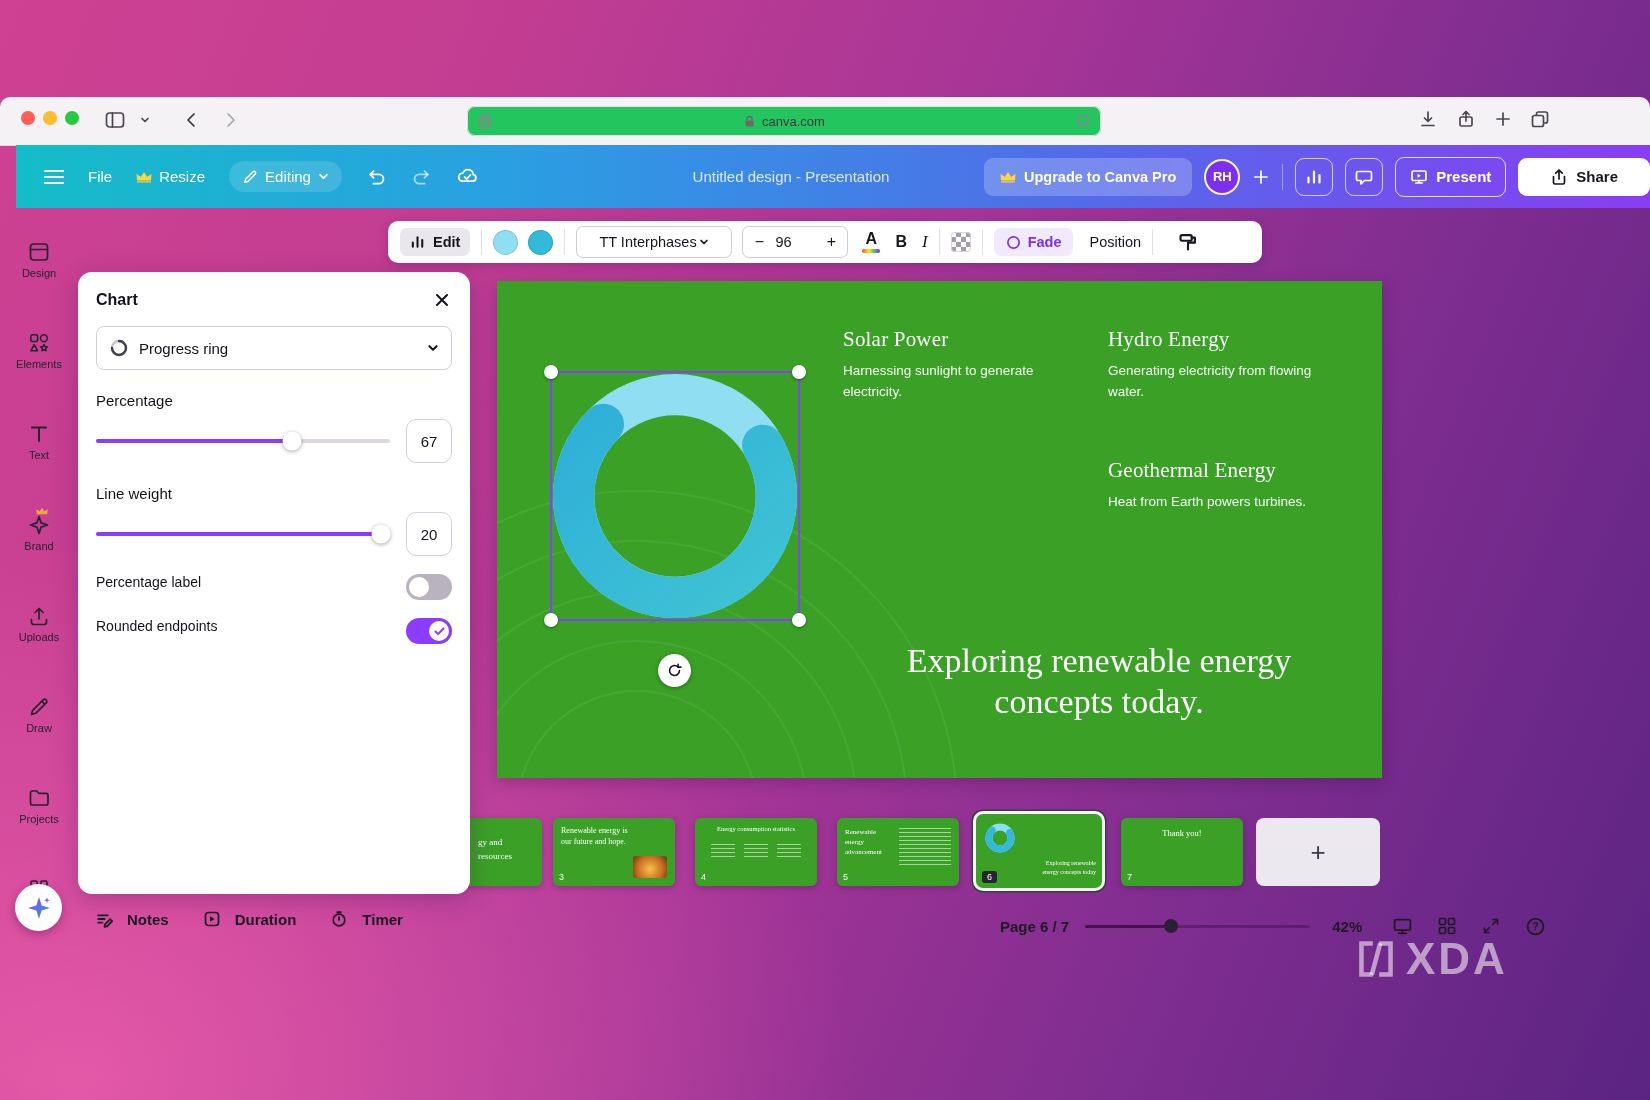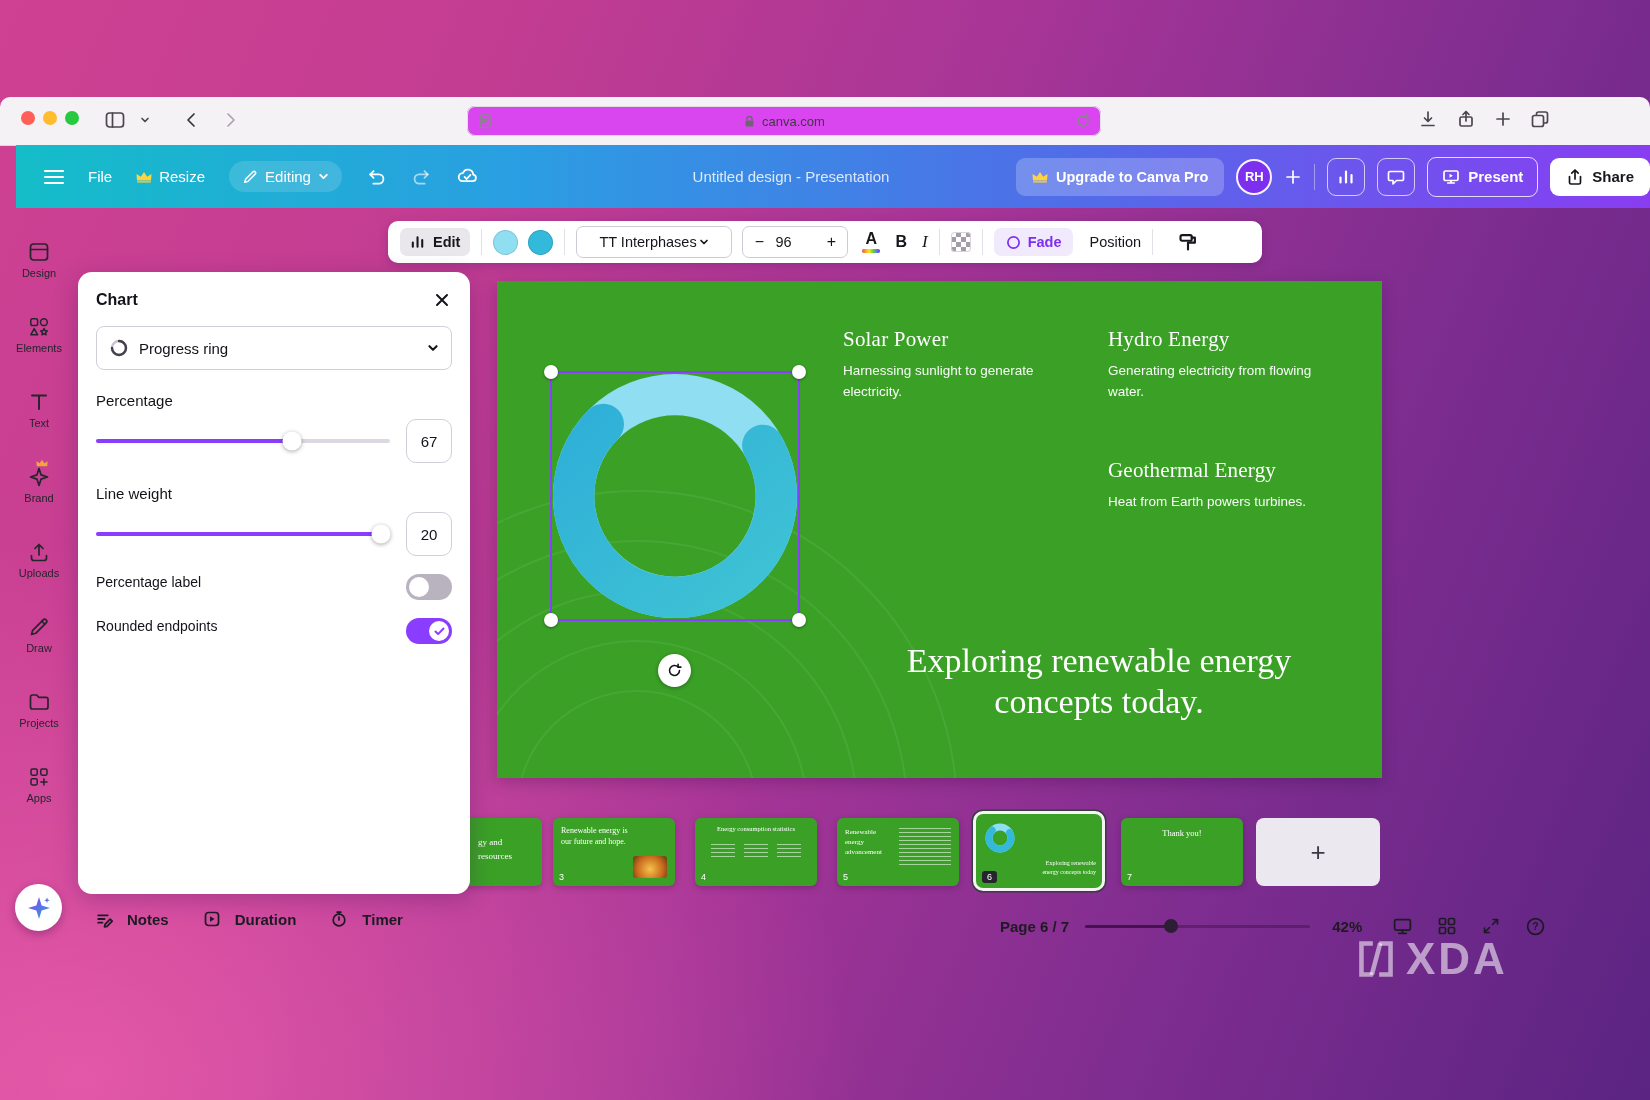--- a/index.html
+++ b/index.html
@@ -16,21 +16,21 @@
   }
   .ic{fill:none;stroke:currentColor;stroke-width:1.7;stroke-linecap:round;stroke-linejoin:round}
 
   
   .chrome{position:absolute;left:0;top:97px;width:100%;height:48px;background:#f5f2f5;
     border-radius:10px 10px 0 0;border-bottom:1px solid #ddd7dd;z-index:10;color:#4c474f}
   .traffic{position:absolute;left:21px;top:14px;display:flex;gap:8px}
   .tl{width:14px;height:14px;border-radius:50%}
   .tl.red{background:#ff5f57}.tl.yel{background:#febc2e}.tl.grn{background:#28c840}
   .navicons{position:absolute;left:104px;top:12px;display:flex;align-items:center;gap:14px}
-  .addr{position:absolute;left:467px;top:9px;width:634px;height:30px;background:#d946ef;
+  .addr{position:absolute;left:467px;top:9px;width:634px;height:30px;background:#22c55e;
     border-radius:8px;box-shadow:inset 0 0 0 1px #e3dee3;display:flex;align-items:center;padding:0 10px;box-sizing:border-box}
   .addr .mid{flex:1;display:flex;align-items:center;justify-content:center;gap:6px;color:#3e3a40;font-size:13px}
   .chromeright{position:absolute;right:100px;top:12px;display:flex;align-items:center;gap:18px}
 
   
   .cheader{position:absolute;left:16px;top:145px;width:100%;height:63px;z-index:10;color:#fff;
     background:linear-gradient(90deg,#14bdc8 0%,#2a9fe2 30%,#4e6fe8 62%,#8a3cf2 100%)}
   .hleft{position:absolute;left:28px;top:0;height:63px;display:flex;align-items:center;gap:24px}
   .hitem{display:flex;align-items:center;gap:7px;font-size:15px;font-weight:500;color:#fff}
   .burger span{display:block;width:20px;height:2px;background:#fff;border-radius:1px;margin:4px 0}
@@ -39,21 +39,21 @@
     color:rgba(255,255,255,.82);font-size:15px}
   .hright{position:absolute;right:16px;top:0;height:63px;display:flex;align-items:center;gap:12px}
   .upgrade{height:38px;background:rgba(255,255,255,.22);border-radius:9px;display:flex;align-items:center;gap:8px;
     padding:0 16px;font-size:14.5px;font-weight:600;color:#fff}
   .avatar{width:32px;height:32px;border-radius:50%;background:#7d2ff0;border:2px solid rgba(255,255,255,.95);
     display:flex;align-items:center;justify-content:center;font-size:13px;font-weight:700;color:#fff}
   .hdiv{width:1px;height:26px;background:rgba(255,255,255,.4)}
   .hbtn{width:36px;height:36px;border:1.5px solid rgba(255,255,255,.7);border-radius:9px;display:flex;align-items:center;justify-content:center;color:#fff}
   .present{height:38px;border:1.5px solid rgba(255,255,255,.8);border-radius:9px;display:flex;align-items:center;gap:8px;
     padding:0 14px;font-size:15px;font-weight:600;color:#fff}
-  .share{height:38px;background:#fff;border-radius:9px;display:flex;align-items:center;gap:8px;padding:0 16px;
+  .share{height:38px;background:#fff;border-radius:9px;display:flex;align-items:center;gap:8px;padding:0 32px;
     font-size:15px;font-weight:600;color:#17161c}
 
   
   .t2{position:absolute;left:388px;top:221px;width:874px;height:42px;background:#fff;border-radius:10px;
     box-shadow:0 3px 10px rgba(70,15,90,.25);display:flex;align-items:center;z-index:25;padding:0 12px;
     box-sizing:border-box;color:#17161c}
   .editbtn{display:flex;align-items:center;gap:7px;background:#e9e7ec;border-radius:7px;padding:6px 10px;font-size:14.5px;font-weight:600}
   .sep{width:1px;height:26px;background:#e4e0e7;margin:0 11px;flex:none}
   .swatch{width:25px;height:25px;border-radius:50%;box-shadow:inset 0 0 0 1px rgba(0,0,0,.12);flex:none}
   .sw1{background:#8fdef2}.sw2{background:#33b9da;margin-left:10px}
@@ -70,21 +70,21 @@
   .italI{margin-left:15px;font-style:italic;font-family:"Liberation Serif",serif;font-size:17px}
   .checker{width:20px;height:20px;border-radius:4px;
     background:conic-gradient(#a39da8 25%,#fff 0 50%,#a39da8 0 75%,#fff 0) 0 0/10px 10px;
     box-shadow:inset 0 0 0 1px #d8d3dc;flex:none}
   .fadepill{display:flex;align-items:center;gap:7px;background:#f1eafc;border-radius:7px;padding:6px 12px;
     color:#7b2ff2;font-size:14.5px;font-weight:600}
   .positiont{margin-left:16px;font-size:14.5px}
   .roller{margin-left:14px;color:#17161c}
 
   
-  .sidenav{position:absolute;left:10px;top:240px;width:58px;display:flex;flex-direction:column;gap:36px;
+  .sidenav{position:absolute;left:10px;top:240px;width:58px;display:flex;flex-direction:column;gap:52px;
     align-items:center;z-index:12;color:#26242c}
   .snitem{display:flex;flex-direction:column;align-items:center;gap:3px;position:relative}
   .snitem .lbl{font-size:11px;color:#26242c}
   .crownbadge{position:absolute;right:6px;top:-6px}
 
   
   .cpanel{position:absolute;left:78px;top:272px;width:392px;height:622px;background:#fff;border-radius:14px;
     box-shadow:0 6px 24px rgba(70,15,90,.30);z-index:40;padding:18px;box-sizing:border-box;color:#14131a}
   .cphead{display:flex;align-items:center;justify-content:space-between}
   .cptitle{font-size:16px;font-weight:700}

